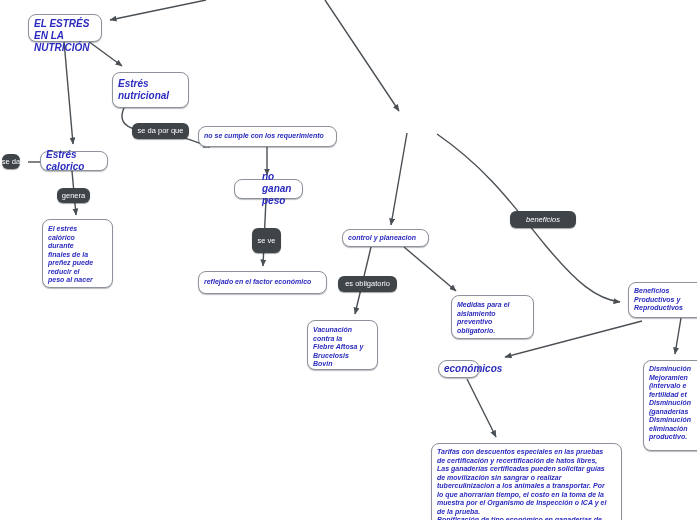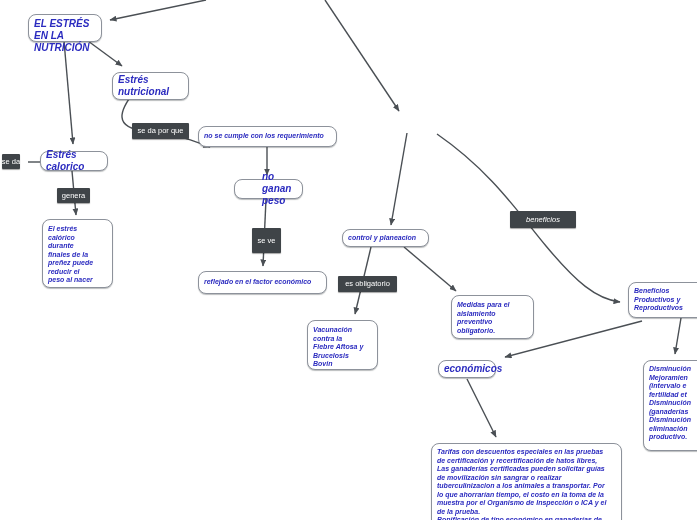--- a/index.html
+++ b/index.html
@@ -26,21 +26,21 @@
     line-height:1.2;
     padding:3px 5px;
     white-space:pre-line;
   }
   .node.small{display:flex;align-items:center;}
   .link-label{
     position:absolute;
     z-index:3;
     box-sizing:border-box;
     background:#3f4448;
-    border-radius:1px;
+    border-radius:6px;
     box-shadow:0 1px 1px rgba(0,0,0,.35);
     color:#ffffff;
     font-size:7.5px;
     line-height:1;
     display:flex;align-items:center;justify-content:center;
     white-space:nowrap;
     padding:2px 0;
   }
   .tiny{font-size:7px;line-height:1.22;}
 </style>
@@ -71,21 +71,21 @@
       <path d="M404,247 L456,291" marker-end="url(#arw)"></path>
       <path d="M642,321 L505,357" marker-end="url(#arw)"></path>
       <path d="M681,318 L675,354" marker-end="url(#arw)"></path>
       <path d="M467,379 L496,437" marker-end="url(#arw)"></path>
     </g>
   </svg>
 
   <div class="node" style="left:28px;top:14px;width:74px;height:28px;">EL ESTRÉS EN LA
 NUTRICIÓN</div>
 
-  <div class="node small" style="left:112px;top:72px;width:77px;height:28px;">Estrés nutricional</div>
+  <div class="node small" style="left:112px;top:72px;width:77px;height:36px;">Estrés nutricional</div>
 
   <div class="node small tiny" style="left:198px;top:126px;width:139px;height:21px;">no se cumple con los requerimiento</div>
 
 
   <div class="node small" style="left:40px;top:151px;width:68px;height:20px;">Estrés calorico</div>
 
   <div class="node tiny" style="left:42px;top:219px;width:71px;height:69px;padding-top:5px;">El estrés
 calórico
 durante
 finales de la
@@ -103,21 +103,21 @@
 aislamiento
 preventivo
 obligatorio.</div>
 
   <div class="node tiny" style="left:307px;top:320px;width:71px;height:50px;padding-top:5px;">Vacunación
 contra la
 Fiebre Aftosa y
 Brucelosis
 Bovin</div>
 
-  <div class="node small" style="left:438px;top:360px;width:58px;height:18px;">económicos</div>
+  <div class="node small" style="left:438px;top:360px;width:42px;height:18px;border-radius:9px;">económicos</div>
 
   <div class="node tiny" style="left:628px;top:282px;width:80px;height:36px;padding-top:4px;">Beneficios
 Productivos y
 Reproductivos</div>
 
   <div class="node tiny" style="left:643px;top:360px;width:70px;height:91px;padding-top:4px;">Disminución
 Mejoramien
 (intervalo e
 fertilidad et
 Disminución

